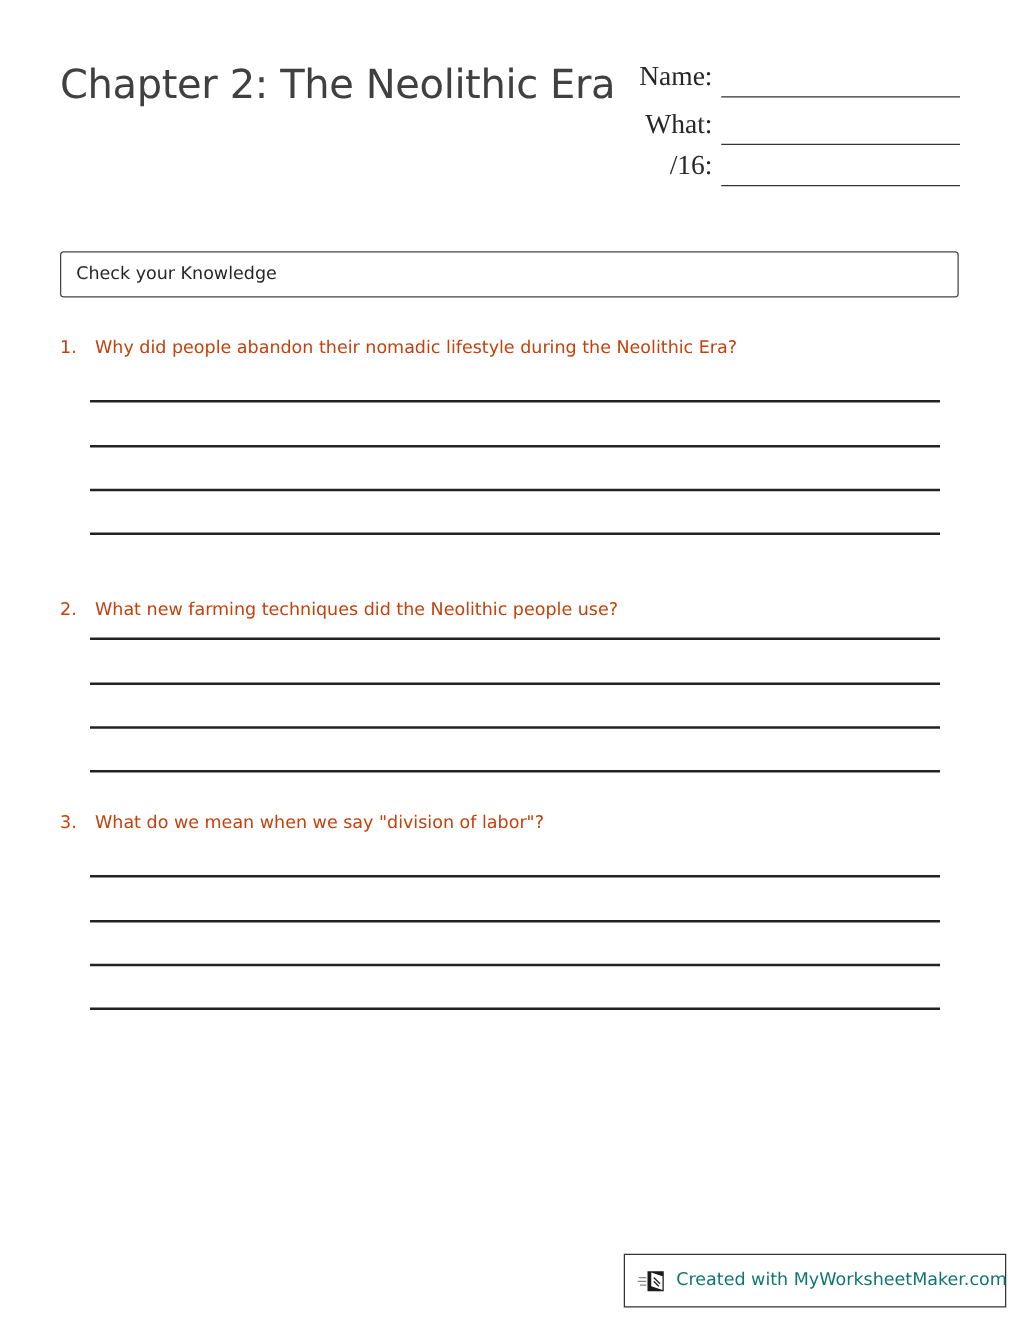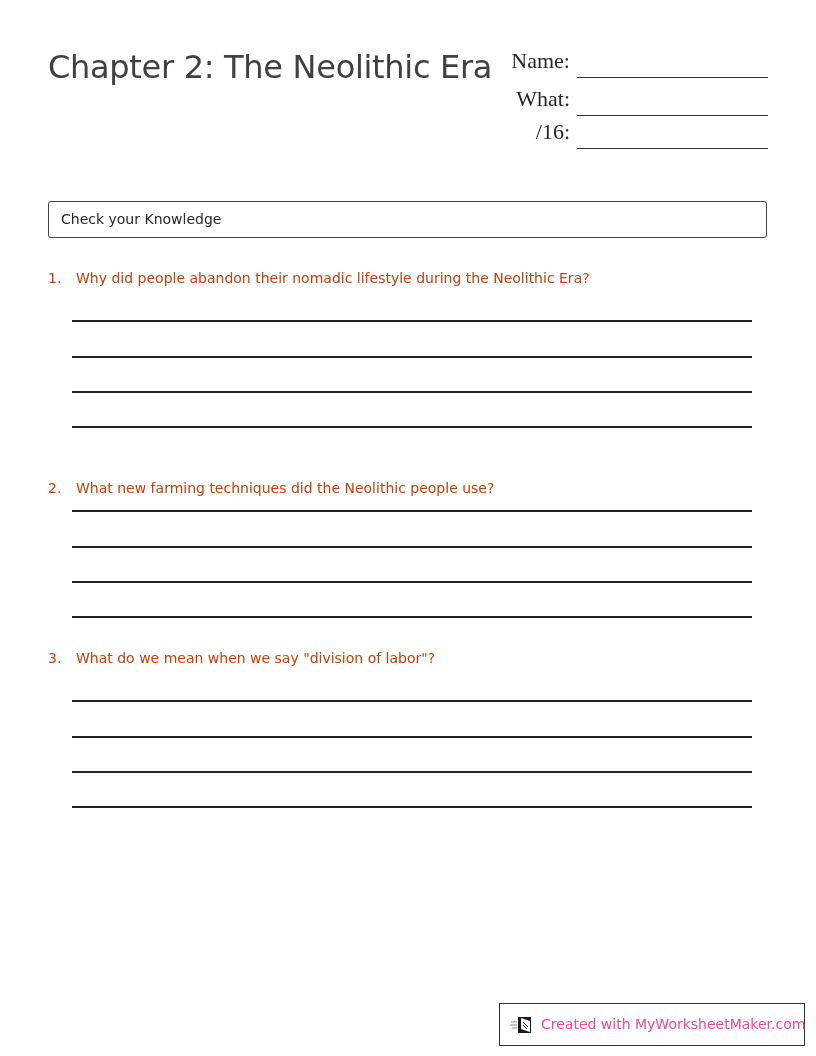--- a/index.html
+++ b/index.html
@@ -8,21 +8,21 @@
   .field { position:absolute; left:500px; width:268px; height:30px; }
   .field .lbl { position:absolute; right:198px; bottom:4px; font-family:"Liberation Serif", serif; font-size:22px; color:#262626; white-space:nowrap; }
   .field .line { position:absolute; left:77px; right:0; bottom:0; border-bottom:1.5px solid #333; }
   .section-box { position:absolute; left:48px; top:201px; width:719px; height:37px; border:1.5px solid #444; border-radius:3px; box-sizing:border-box; }
   .section-box span { position:absolute; left:12px; top:9px; font-size:14px; color:#262626; }
   .question { position:absolute; left:48px; font-size:14px; color:#c2410c; white-space:nowrap; }
   .question .num { display:inline-block; width:28px; }
   .answer-line { position:absolute; left:72px; width:680px; border-bottom:2.5px solid #222; }
   .footer { position:absolute; left:499px; top:1003px; width:306px; height:43px; border:1.5px solid #333; box-sizing:border-box; }
   .footer .logo { position:absolute; left:10px; top:11px; width:24px; height:20px; }
-  .footer .ftext { position:absolute; left:41px; top:12px; font-size:14px; color:#ec4899; white-space:nowrap; }
+  .footer .ftext { position:absolute; left:41px; top:12px; font-size:14px; color:#0f766e; white-space:nowrap; }
 </style>
 </head>
 <body>
 
 <div class="title">Chapter 2: The Neolithic Era</div>
 
 <div class="field" style="top:48px;">
   <span class="lbl">Name:</span>
   <div class="line"></div>
 </div>

